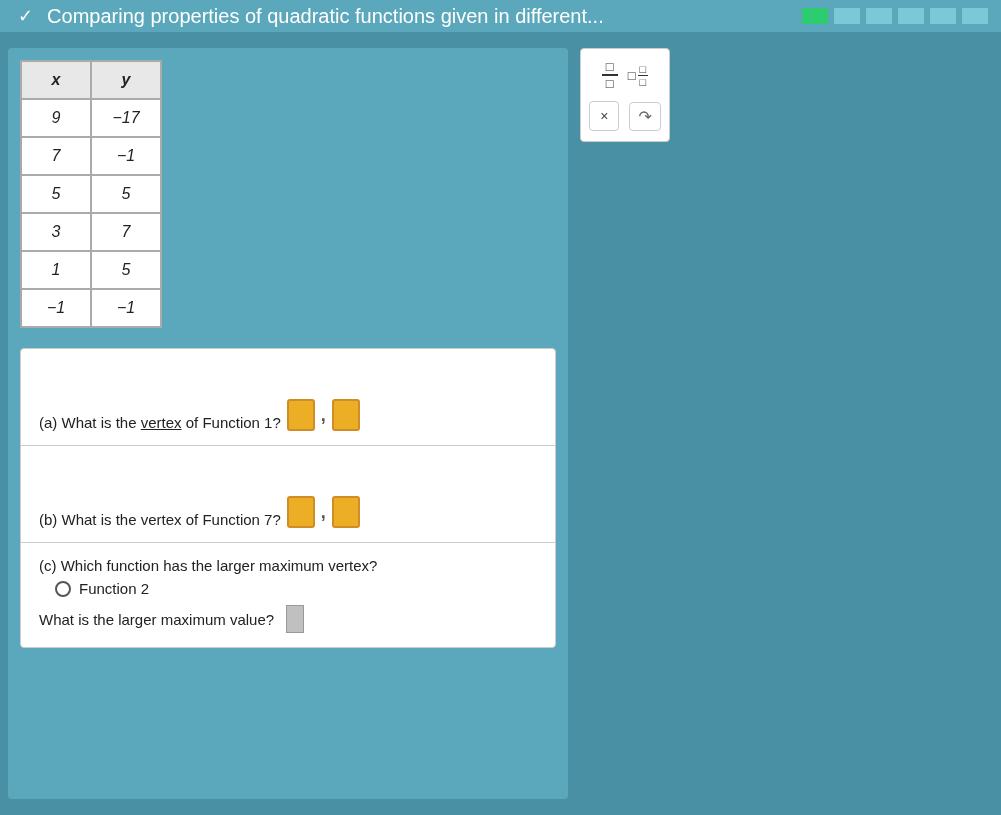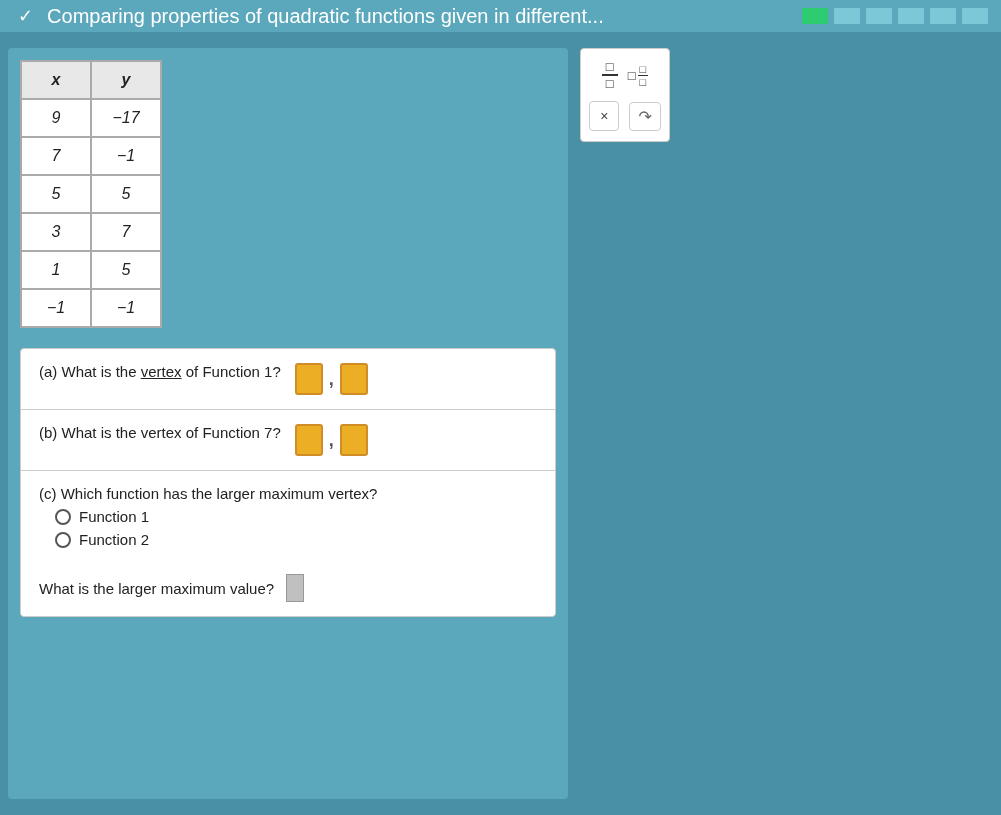--- a/index.html
+++ b/index.html
@@ -123,24 +123,25 @@
       border-bottom: 1px solid #ccc;
       font-size: 15px;
       color: #222;
     }
     .question-row:last-child {
       border-bottom: none;
     }
 
     .question-inline {
       display: flex;
-      align-items: flex-start;
-      gap: 8px;
+      align-items: flex-end;
+      gap: 0;
       font-size: 15px;
       color: #222;
+      margin-top: 36px;
     }
 
     
     .answer-box-group {
       display: flex;
       align-items: center;
       gap: 4px;
       margin-left: 6px;
     }
     .answer-box {
@@ -316,27 +317,23 @@
             <span class="answer-separator">,</span>
             <div class="answer-box"></div>
           </div>
         </div>
       </div>
 
       <div class="question-row">
         <div>(c) Which function has the larger maximum vertex?</div>
         <div class="radio-option">
           <div class="radio-circle"></div>
-          <span>Function 1</span>
-        </div>
-        <div class="radio-option">
-          <div class="radio-circle"></div>
           <span>Function 2</span>
         </div>
-        <div style="margin-top:26px; display:flex; align-items:center; gap:6px; font-size:15px;">
+        <div style="margin-top:8px; display:flex; align-items:center; gap:6px; font-size:15px;">
           <span>What is the larger maximum value?</span>
           <div class="single-answer-box"></div>
         </div>
       </div>
 
     </div>
   </div>
 
   <div class="right-sidebar">
     <div class="math-tool-box">

